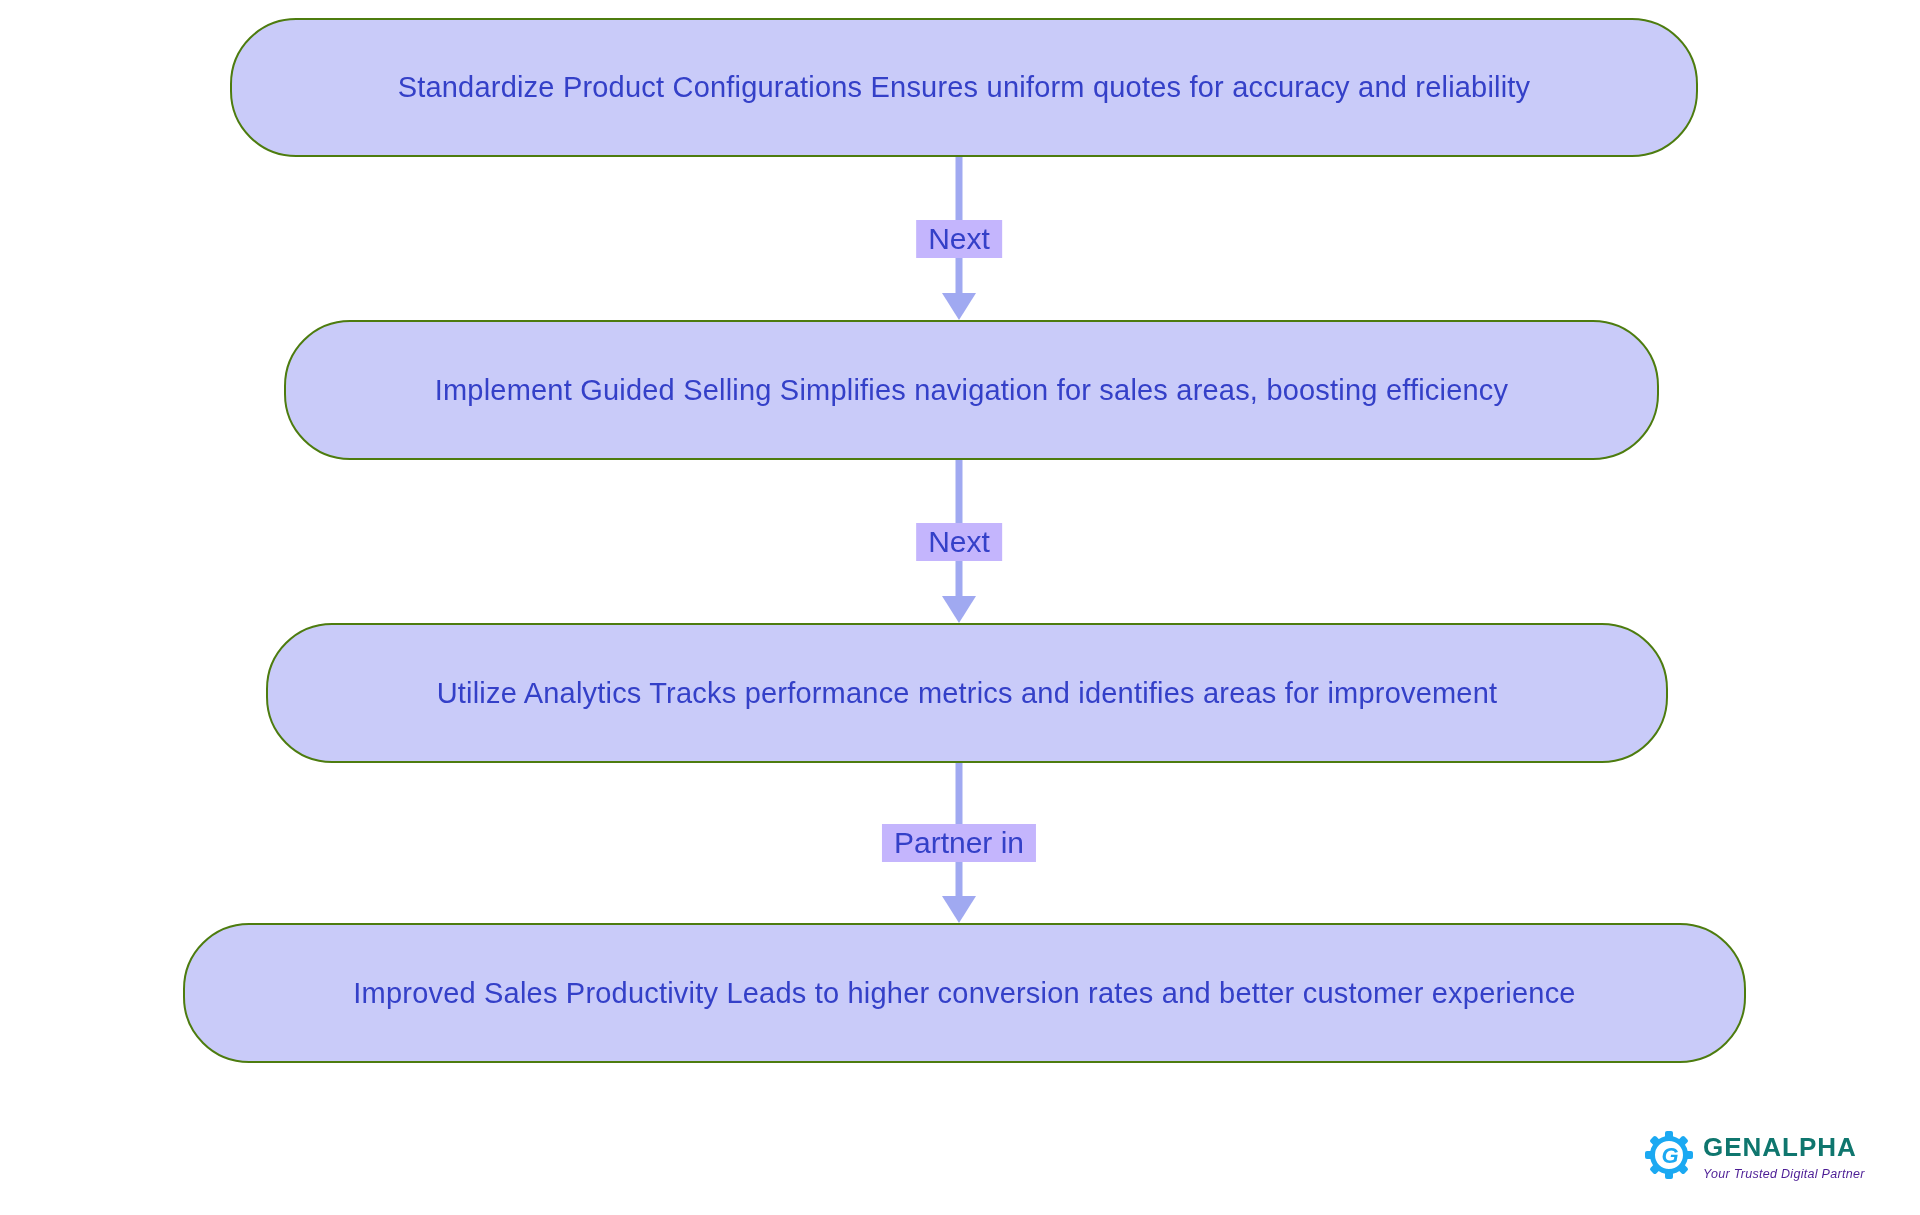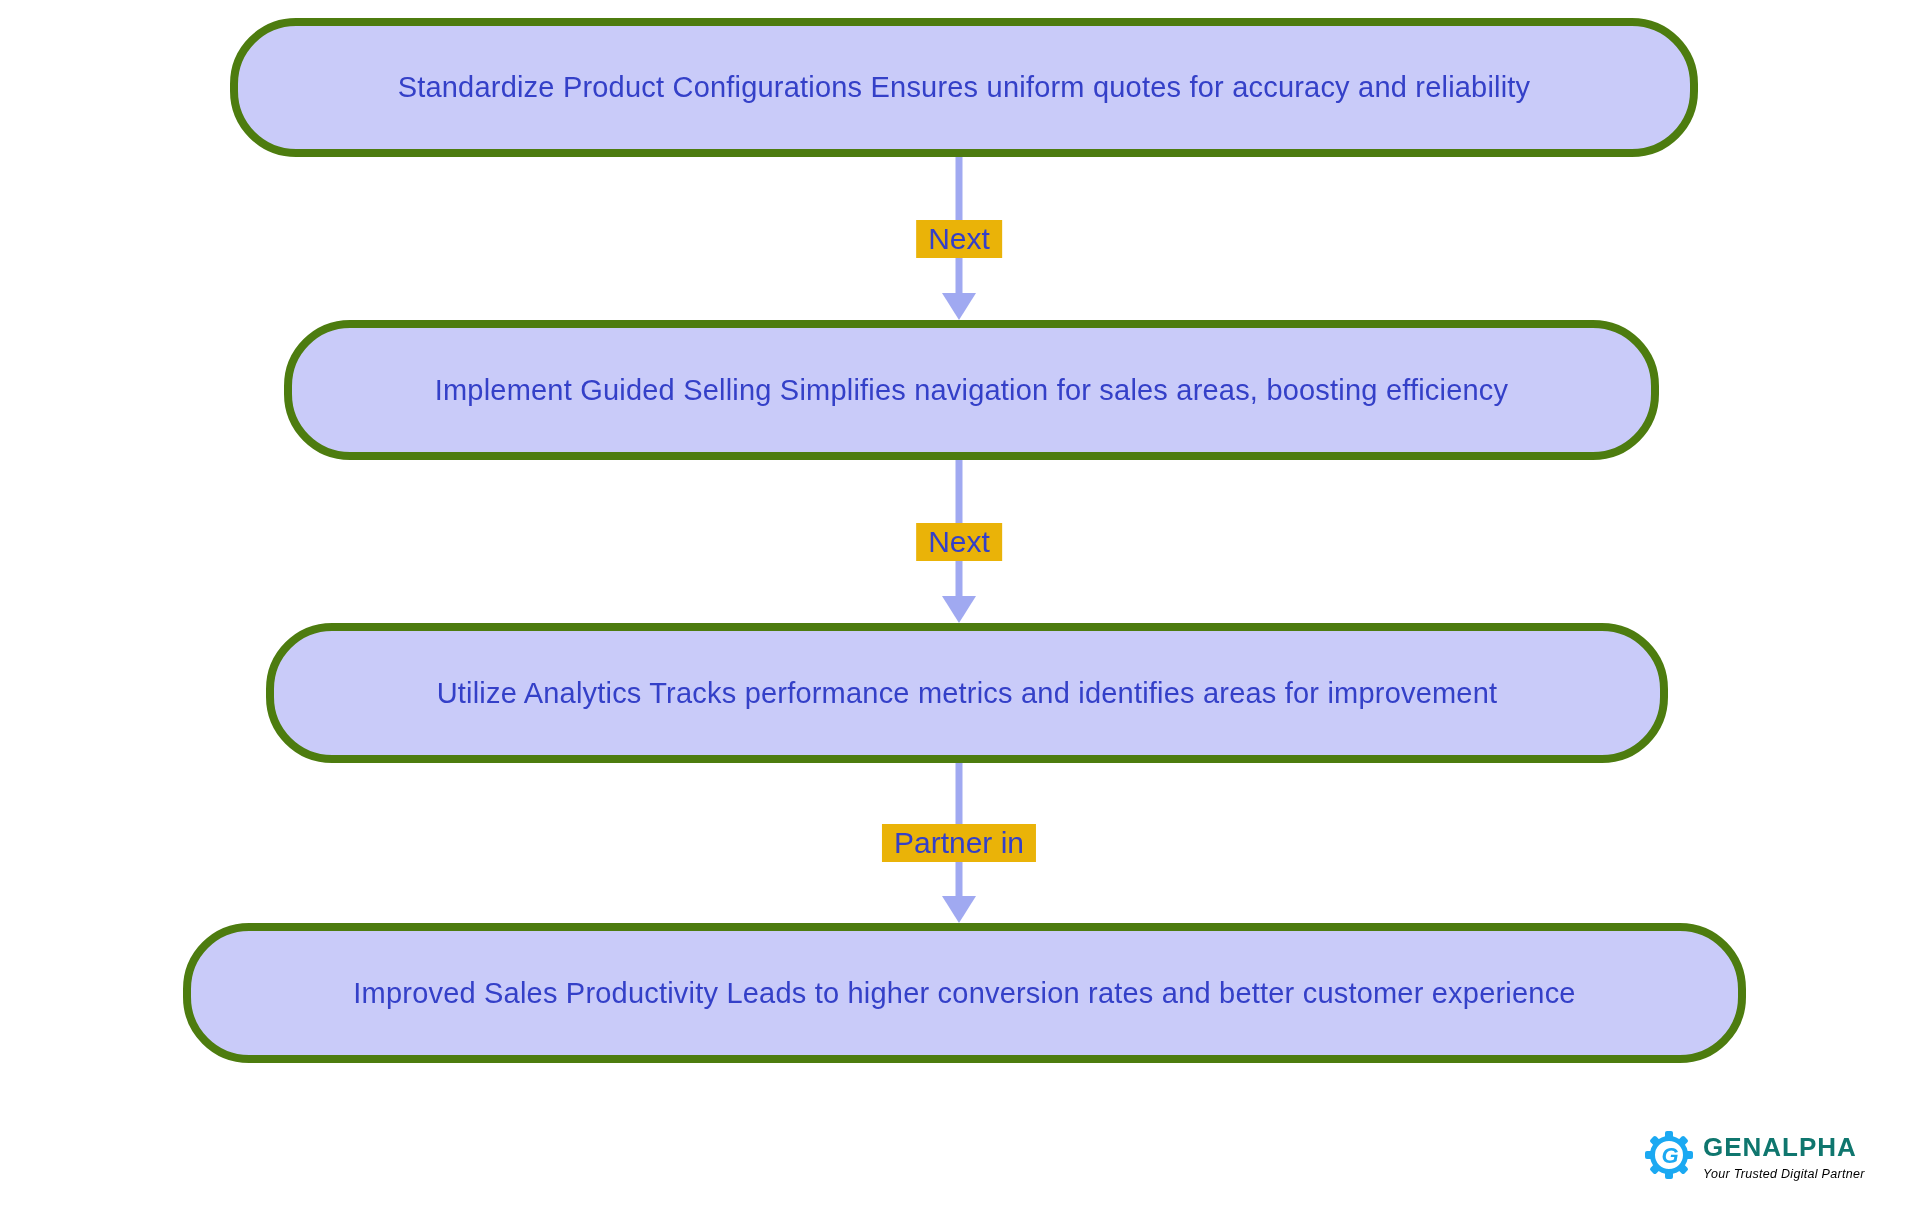--- a/index.html
+++ b/index.html
@@ -10,21 +10,21 @@
     background: #ffffff;
     font-family: "Liberation Sans", sans-serif;
     overflow: hidden;
   }
 
   
   .node {
     position: absolute;
     box-sizing: border-box;
     background: #c9cbf9;
-    border: 8px solid #4d7c0f;
+    border: 2px solid #4d7c0f;
     border-radius: 66px;
     display: flex;
     align-items: center;
     justify-content: center;
     color: #3440c8;
     font-size: 29px;
     letter-spacing: 0.2px;
     white-space: nowrap;
     text-align: center;
   }
@@ -56,21 +56,21 @@
     height: 0;
     border-left: 17px solid transparent;
     border-right: 17px solid transparent;
     border-top: 27px solid #a0a9f1;
   }
   .edge-label {
     position: absolute;
     left: 50%;
     top: 50%;
     transform: translate(-50%, -50%);
-    background: #eab308;
+    background: #c4b5fd;
     padding: 2px 12px;
     font-size: 30px;
     color: #3440c8;
     white-space: nowrap;
   }
 
   
   .logo {
     position: absolute;
     left: 1645px;
@@ -83,21 +83,21 @@
   .logo-name {
     font-size: 26px;
     font-weight: bold;
     letter-spacing: 1px;
     color: #0f766e;
     line-height: 1.1;
   }
   .logo-tagline {
     font-size: 12.5px;
     font-style: italic;
-    color: #000000;
+    color: #4c1d95;
     letter-spacing: 0.3px;
     margin-top: 6px;
   }
 </style>
 </head>
 <body>
 
 <div class="canvas">
 
   <div class="node node-1">

